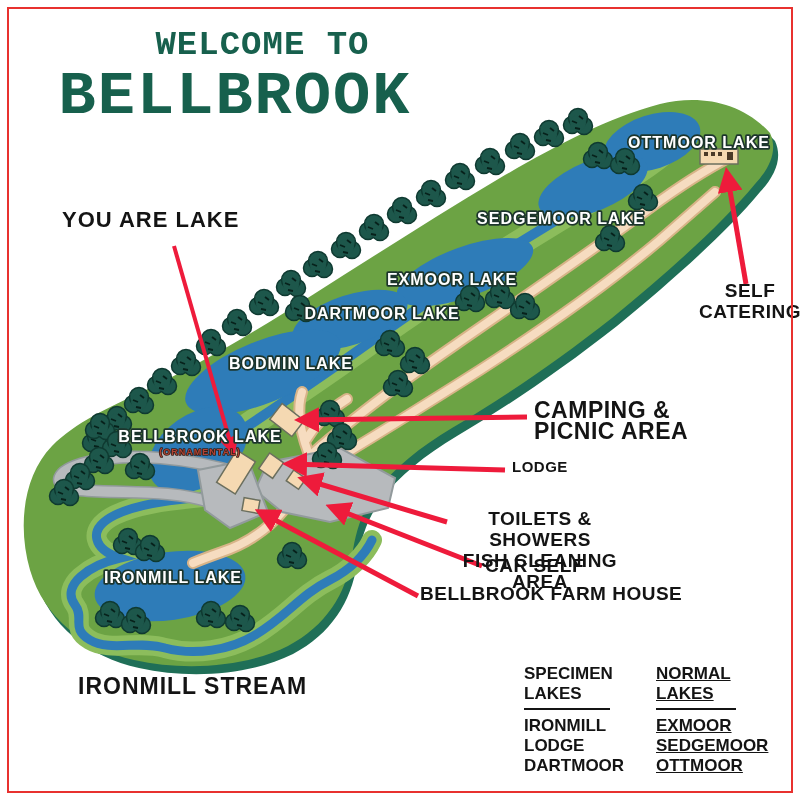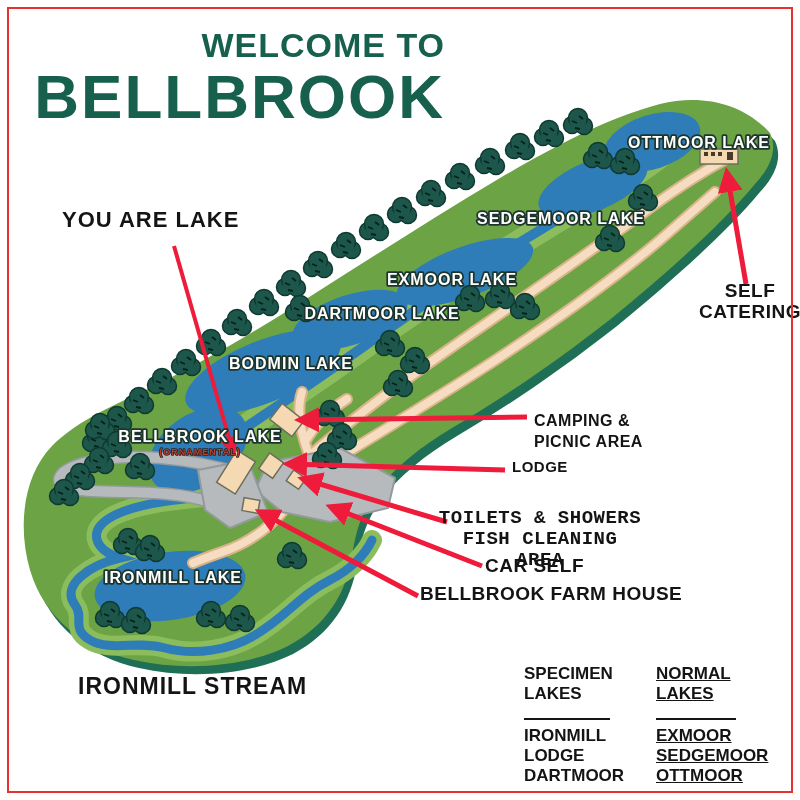--- a/index.html
+++ b/index.html
@@ -1,33 +1,33 @@
 <!DOCTYPE html>
 <html><head>
 <meta charset="utf-8">
 <style>
   html,body{margin:0;padding:0;background:#fff;}
   .stage{position:relative;width:800px;height:800px;background:#fff;overflow:hidden;
          font-family:"Liberation Sans",sans-serif;}
   .frame{position:absolute;left:7px;top:7px;right:7px;bottom:7px;border:2px solid #e8312f;pointer-events:none;}
-  .titlebox{position:absolute;left:25px;top:28px;width:420px;text-align:right;color:#17604d;
-            font-family:Liberation Sans, sans-serif;font-weight:bold;line-height:1.05;}
+  .titlebox{position:absolute;left:25px;top:28px;width:420px;text-align:center;color:#17604d;
+            font-family:Liberation Mono, monospace;font-weight:bold;line-height:1.05;}
   .title1{font-size:34px;letter-spacing:1px;padding-left:55px;}
   .title2{font-size:62px;letter-spacing:2px;}
   .lbl{position:absolute;color:#141414;font-weight:bold;letter-spacing:.5px;}
   .lbl-yah{left:62px;top:207px;font-size:22px;letter-spacing:1px;}
   .lbl-self{left:698px;top:280px;width:104px;text-align:center;font-size:19px;line-height:21px;}
-  .lbl-camp{left:534px;top:410px;font-size:16px;line-height:21px;}
+  .lbl-camp{left:534px;top:400px;font-size:23px;line-height:21px;}
   .lbl-lodge{left:512px;top:458px;font-size:15px;}
-  .lbl-toilets{left:438px;top:508px;width:204px;text-align:center;font-size:19px;line-height:21px;font-family:Liberation Mono, monospace;}
+  .lbl-toilets{left:438px;top:508px;width:204px;text-align:center;font-size:19px;line-height:21px;}
   .lbl-car{left:485px;top:555px;font-size:19px;}
   .lbl-farm{left:420px;top:583px;font-size:19px;}
   .lbl-stream{left:78px;top:673px;font-size:23px;letter-spacing:1px;}
   .legend{position:absolute;top:664px;font-size:17px;font-weight:bold;color:#141414;line-height:20px;}
-  .legend .hdr{border-bottom:2px solid #141414;padding-bottom:14px;margin-bottom:6px;}
+  .legend .hdr{border-bottom:2px solid #141414;padding-bottom:4px;margin-bottom:6px;}
   .legend.col1{left:524px;width:86px;}
   .legend.col2{left:656px;width:80px;text-decoration:underline;}
   svg text.lake{font-family:"Liberation Sans",sans-serif;font-weight:bold;font-size:16px;
       letter-spacing:1px;fill:#fff;stroke:#1c352c;stroke-width:3.5px;paint-order:stroke;
       stroke-linejoin:round;text-anchor:middle;}
   svg text.lakesub{font-family:"Liberation Sans",sans-serif;font-weight:bold;font-size:9px;
       letter-spacing:1px;fill:#b04232;stroke:#33201a;stroke-width:1.6px;paint-order:stroke;
       stroke-linejoin:round;text-anchor:middle;}
 </style>
 </head>

